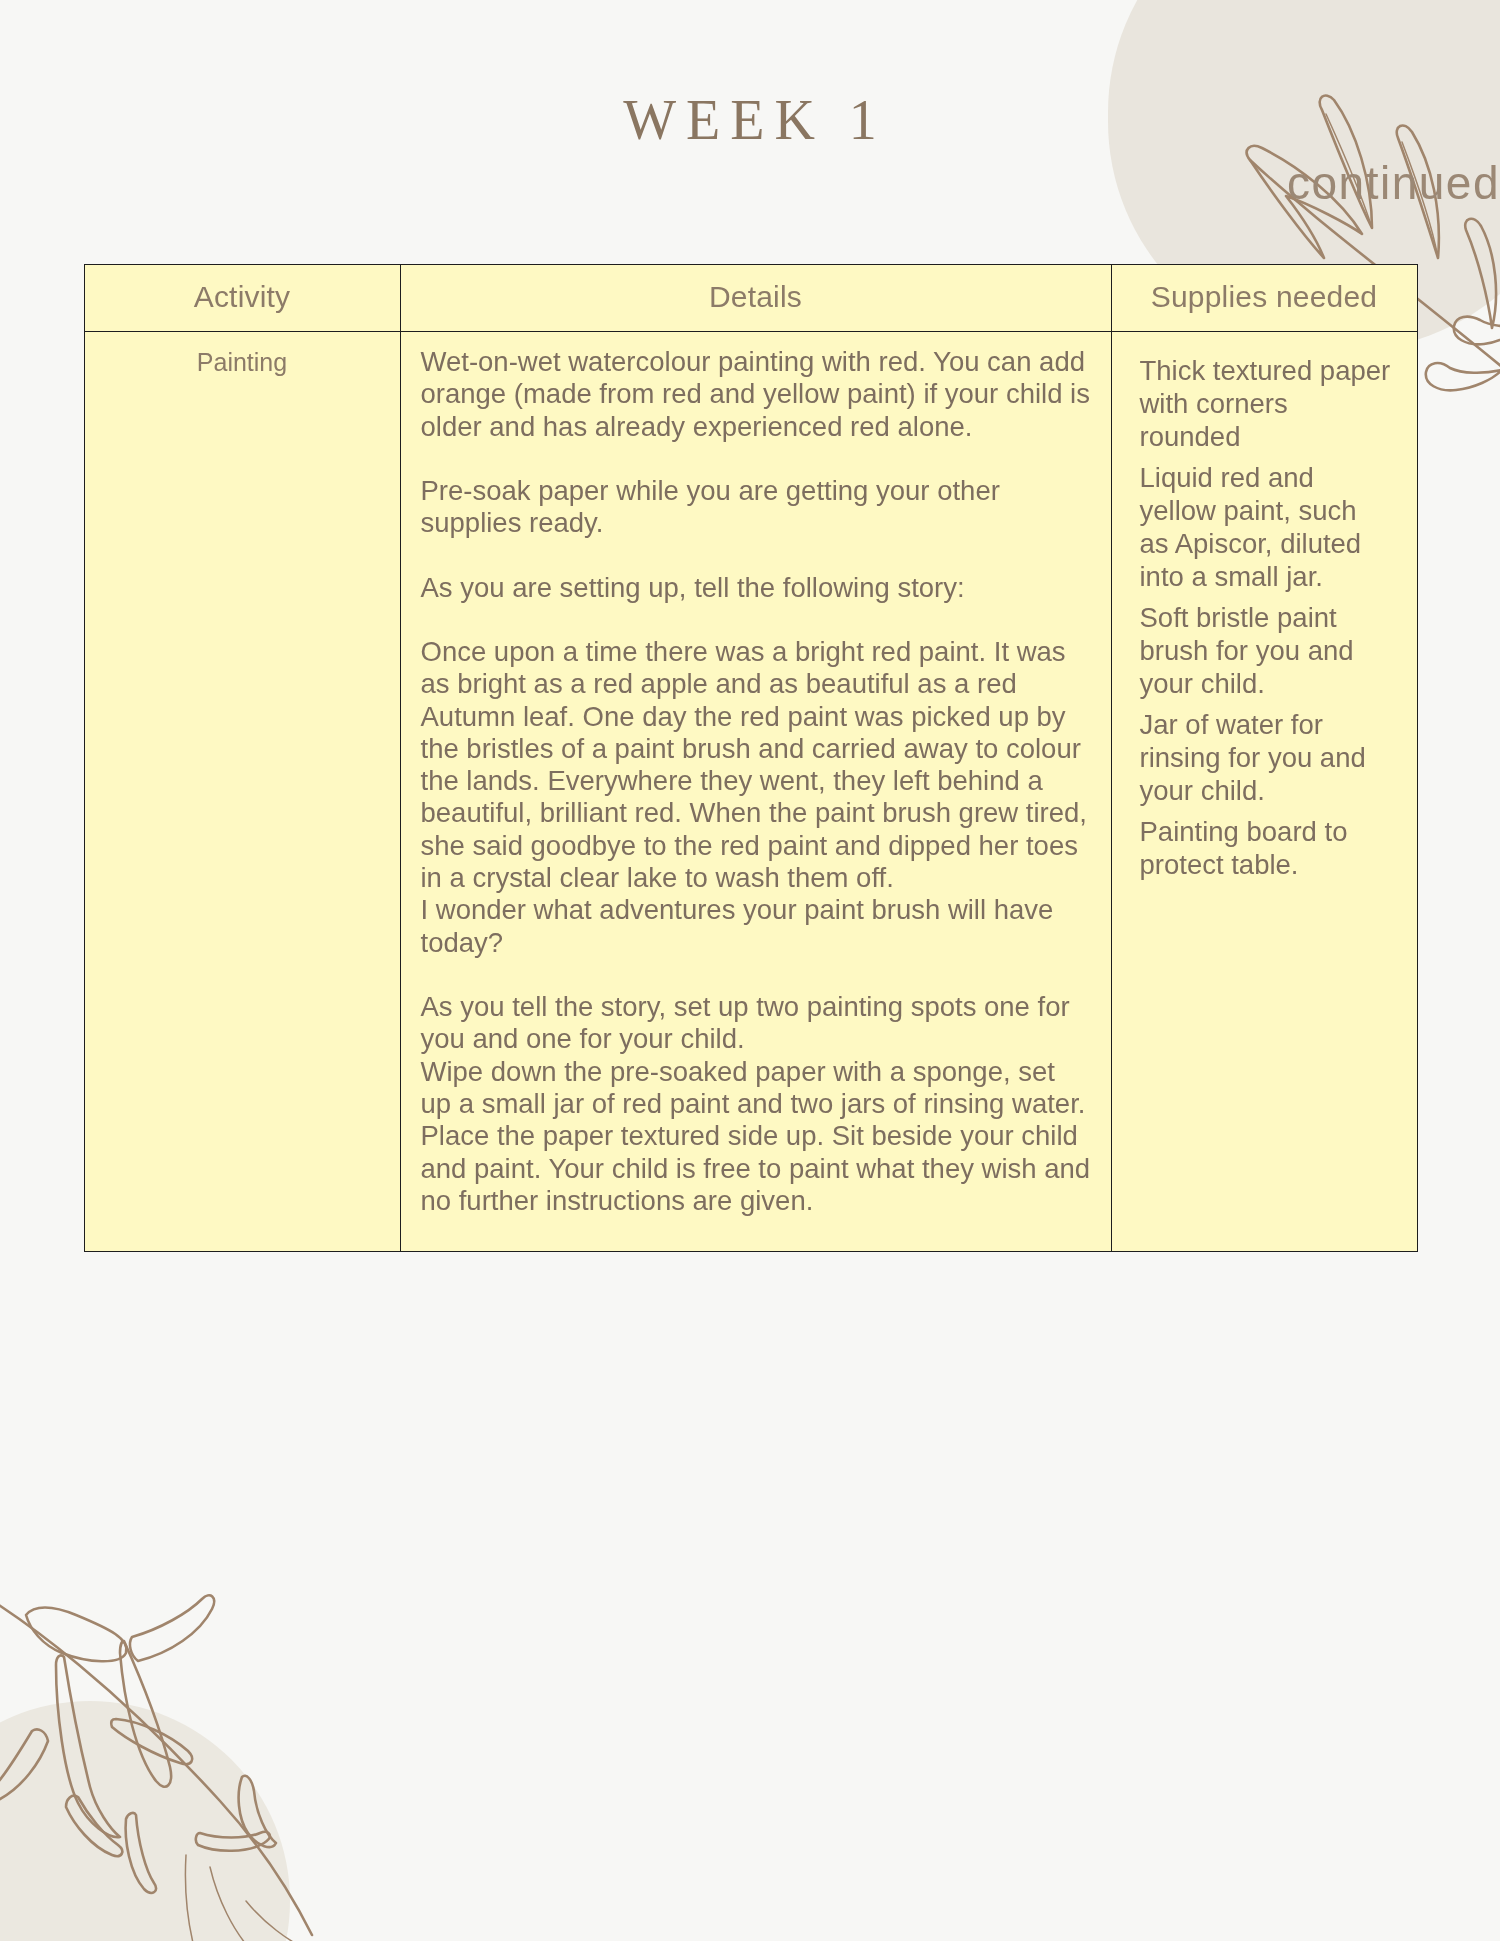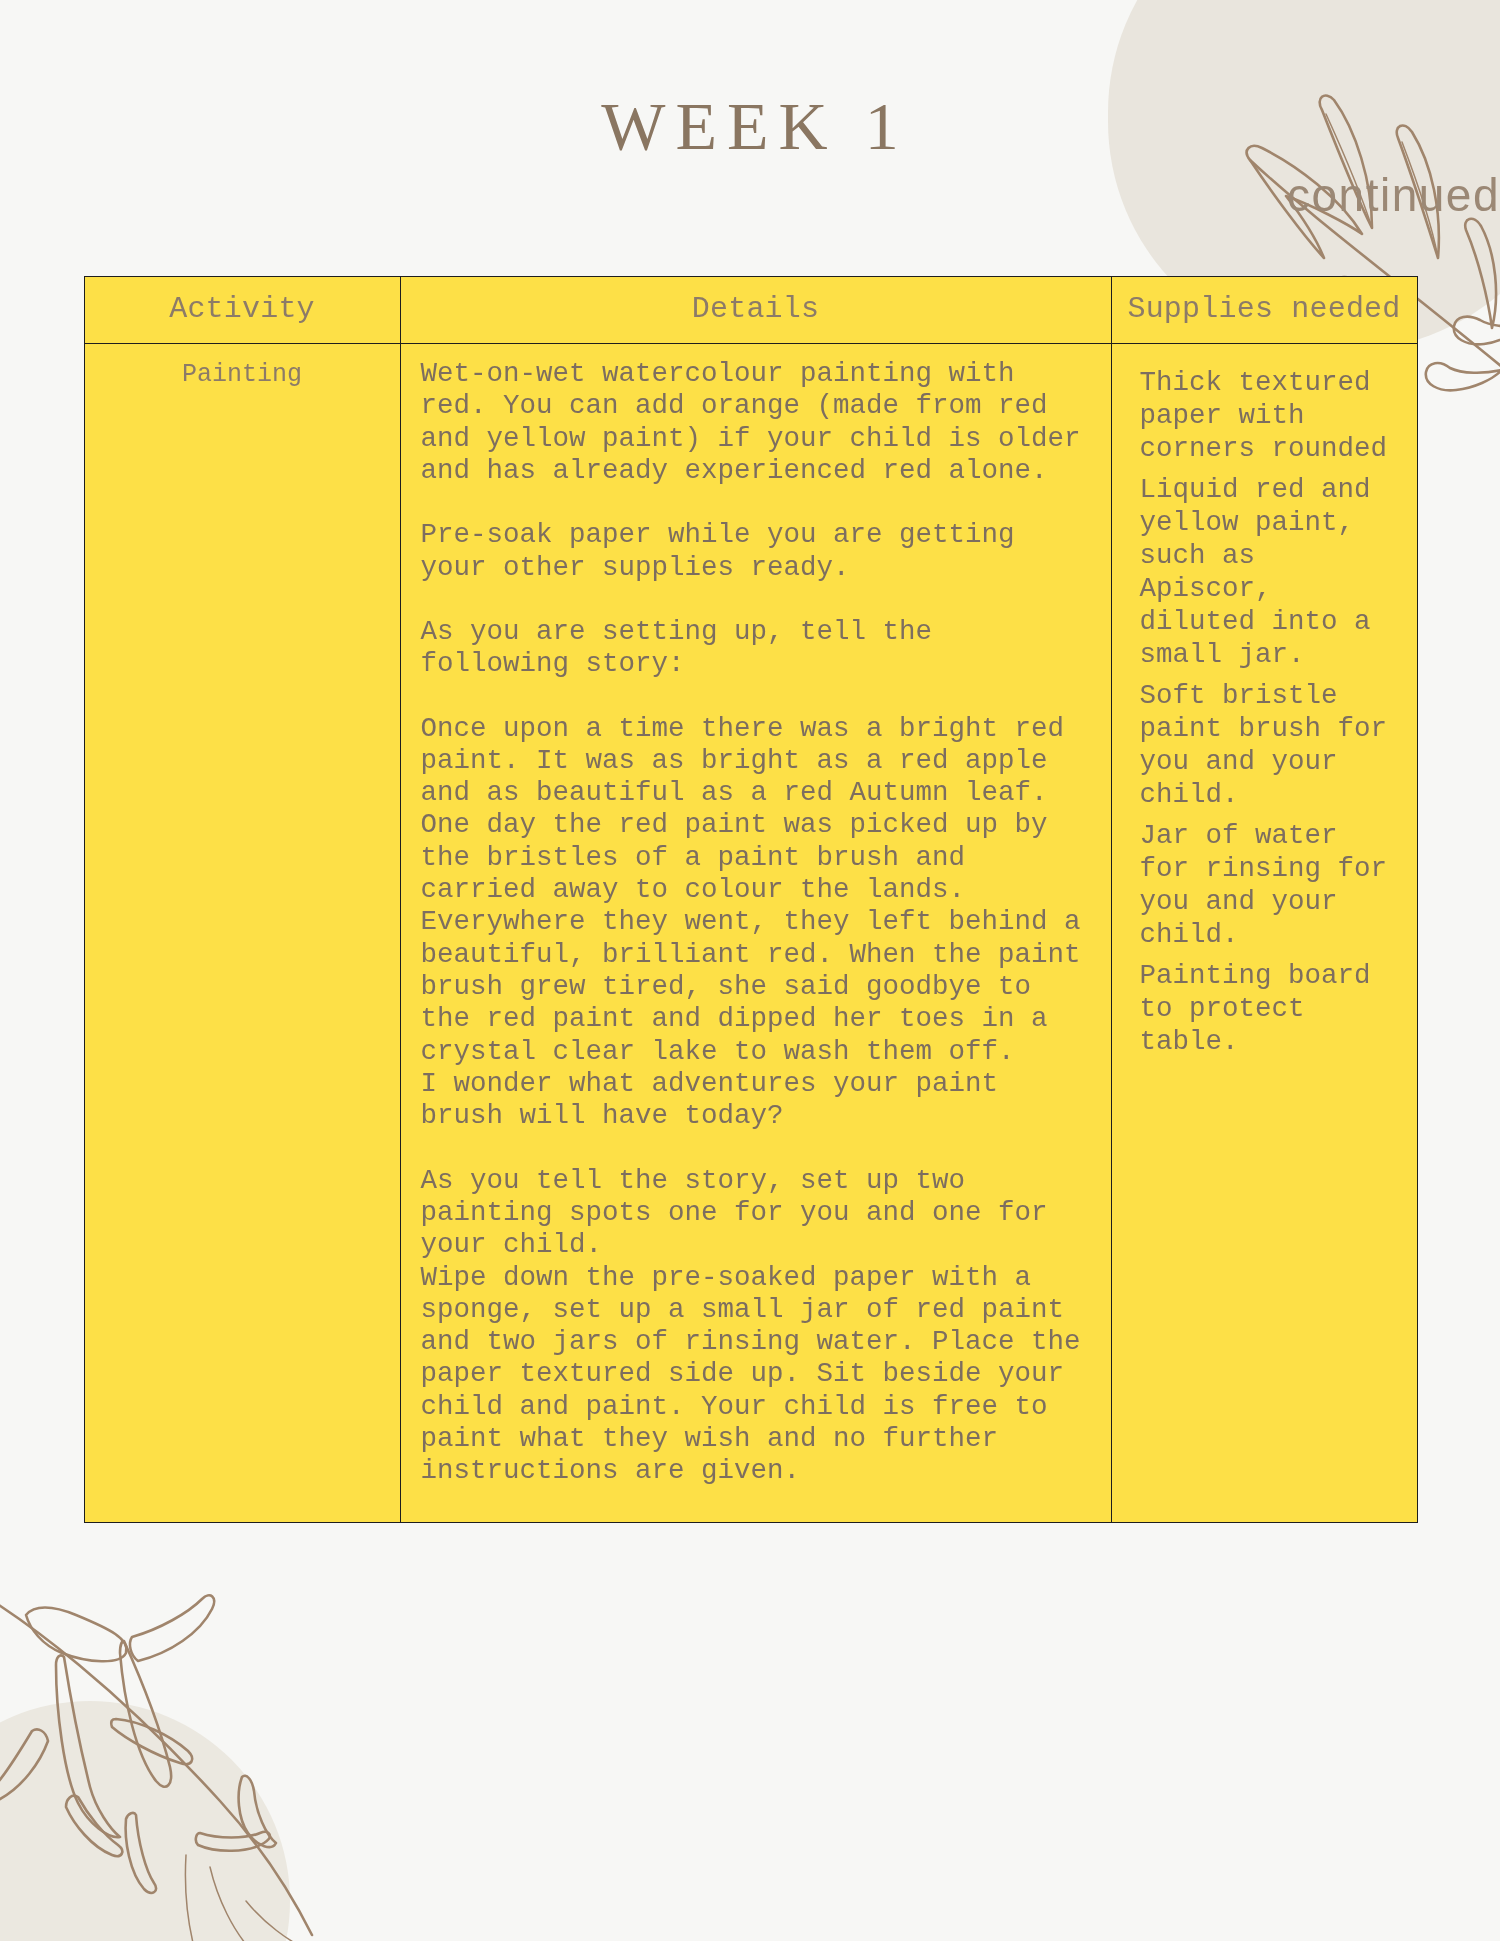--- a/index.html
+++ b/index.html
@@ -72,21 +72,21 @@
     width: 1500px;
     height: 1941px;
   }
 
   .title-block {
     padding-top: 92px;
     text-align: center;
   }
   .doc-title {
     font-family: "Liberation Serif", serif;
-    font-size: 68px;
+    font-size: 56px;
     letter-spacing: 10px;
     color: #8a7661;
     line-height: 1;
     font-weight: 400;
     margin: 0;
     padding-left: 10px;
   }
   .doc-subtitle {
     font-family: "Liberation Sans", sans-serif;
     font-weight: 300;
@@ -106,22 +106,21 @@
   table.schedule {
     border-collapse: collapse;
     width: 100%;
     table-layout: fixed;
     background: #f8f8f6;
   }
   table.schedule th,
   table.schedule td {
     border: 1.6px solid #1e1e1e;
     vertical-align: top;
-    background: #fde047;
-    font-family: Liberation Mono, monospace;
+    background: #fef9c3;
   }
   col.c-activity { width: 316px; }
   col.c-details  { width: 711px; }
   col.c-supplies { width: 306px; }
 
   table.schedule th {
     font-weight: 400;
     text-align: center;
     color: #8c7b68;
     font-size: 30px;

